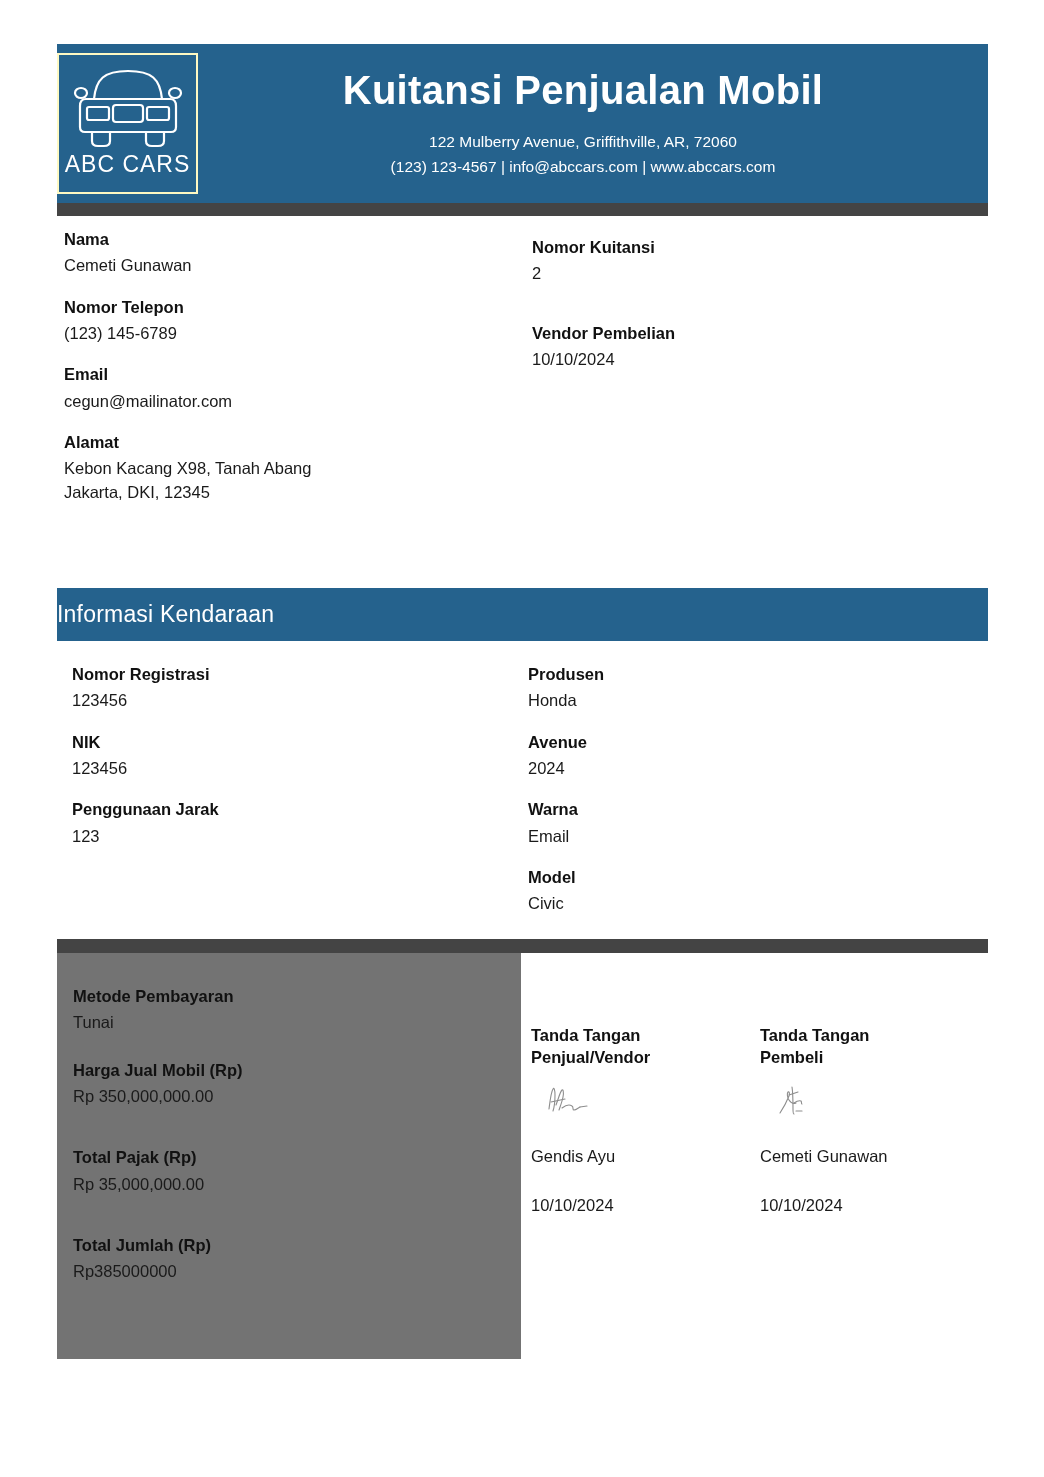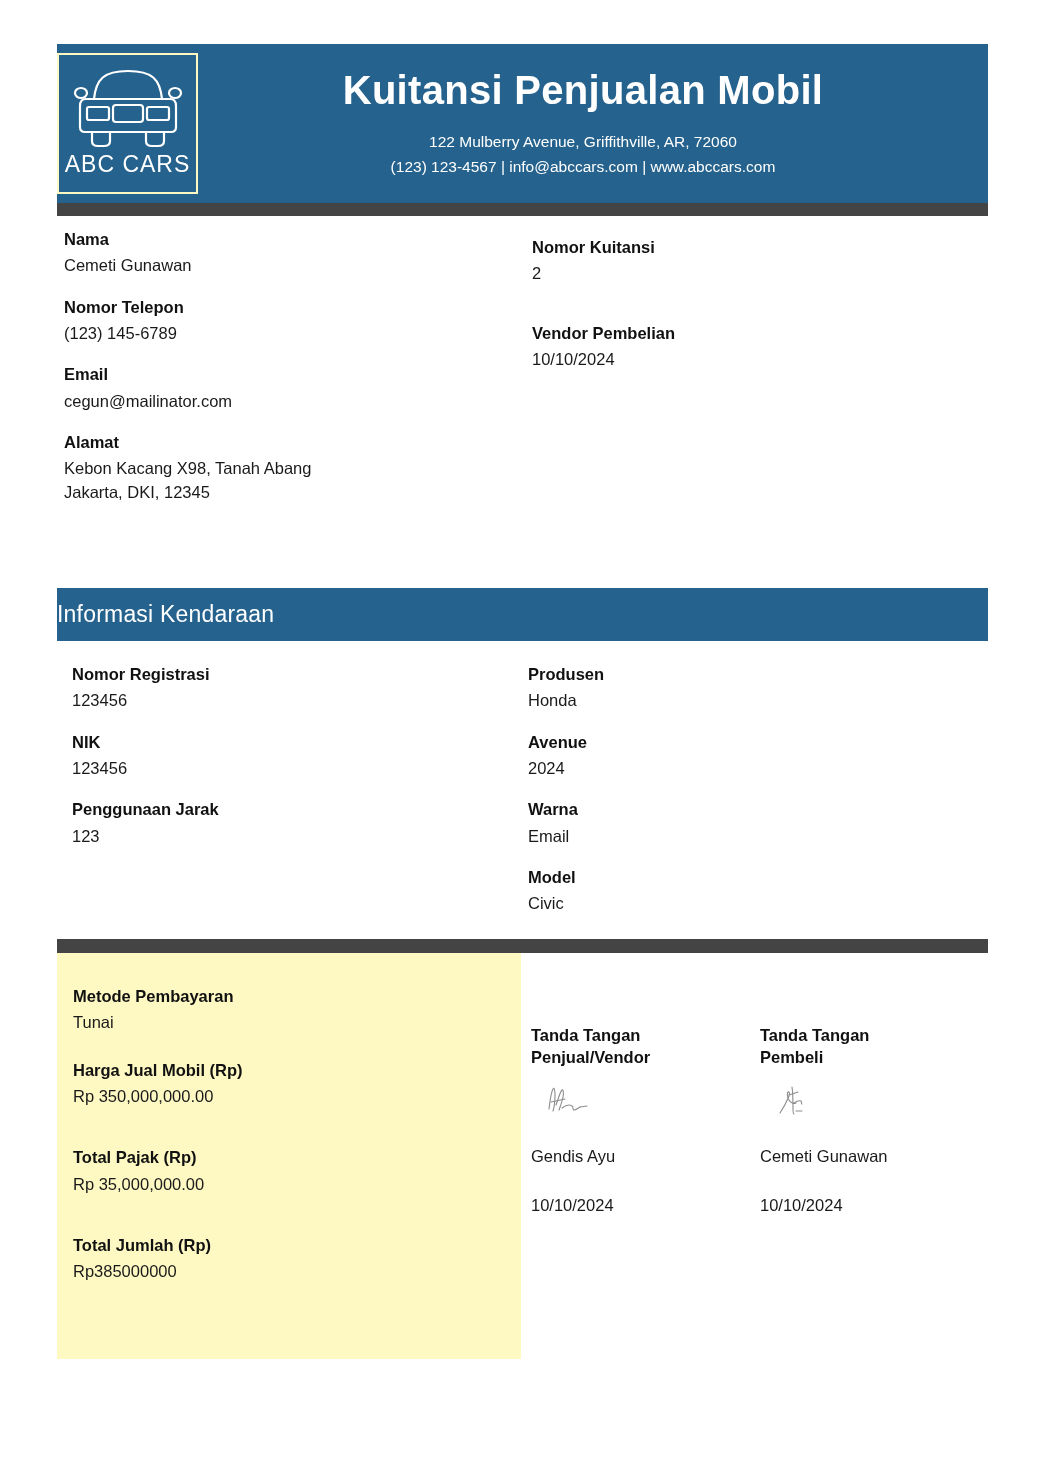--- a/index.html
+++ b/index.html
@@ -156,21 +156,21 @@
     background: #444444;
   }
 
   
   .pay-panel {
     position: absolute;
     left: 57px;
     top: 953px;
     width: 464px;
     height: 406px;
-    background: #fef9c3;
+    background: #737373;
   }
   .pay-inner {
     padding: 32px 0 0 16px;
   }
   .pay-fld { margin-bottom: 24px; }
   .pay-fld.gap { margin-bottom: 38px; }
 
   
   .signs {
     position: absolute;

